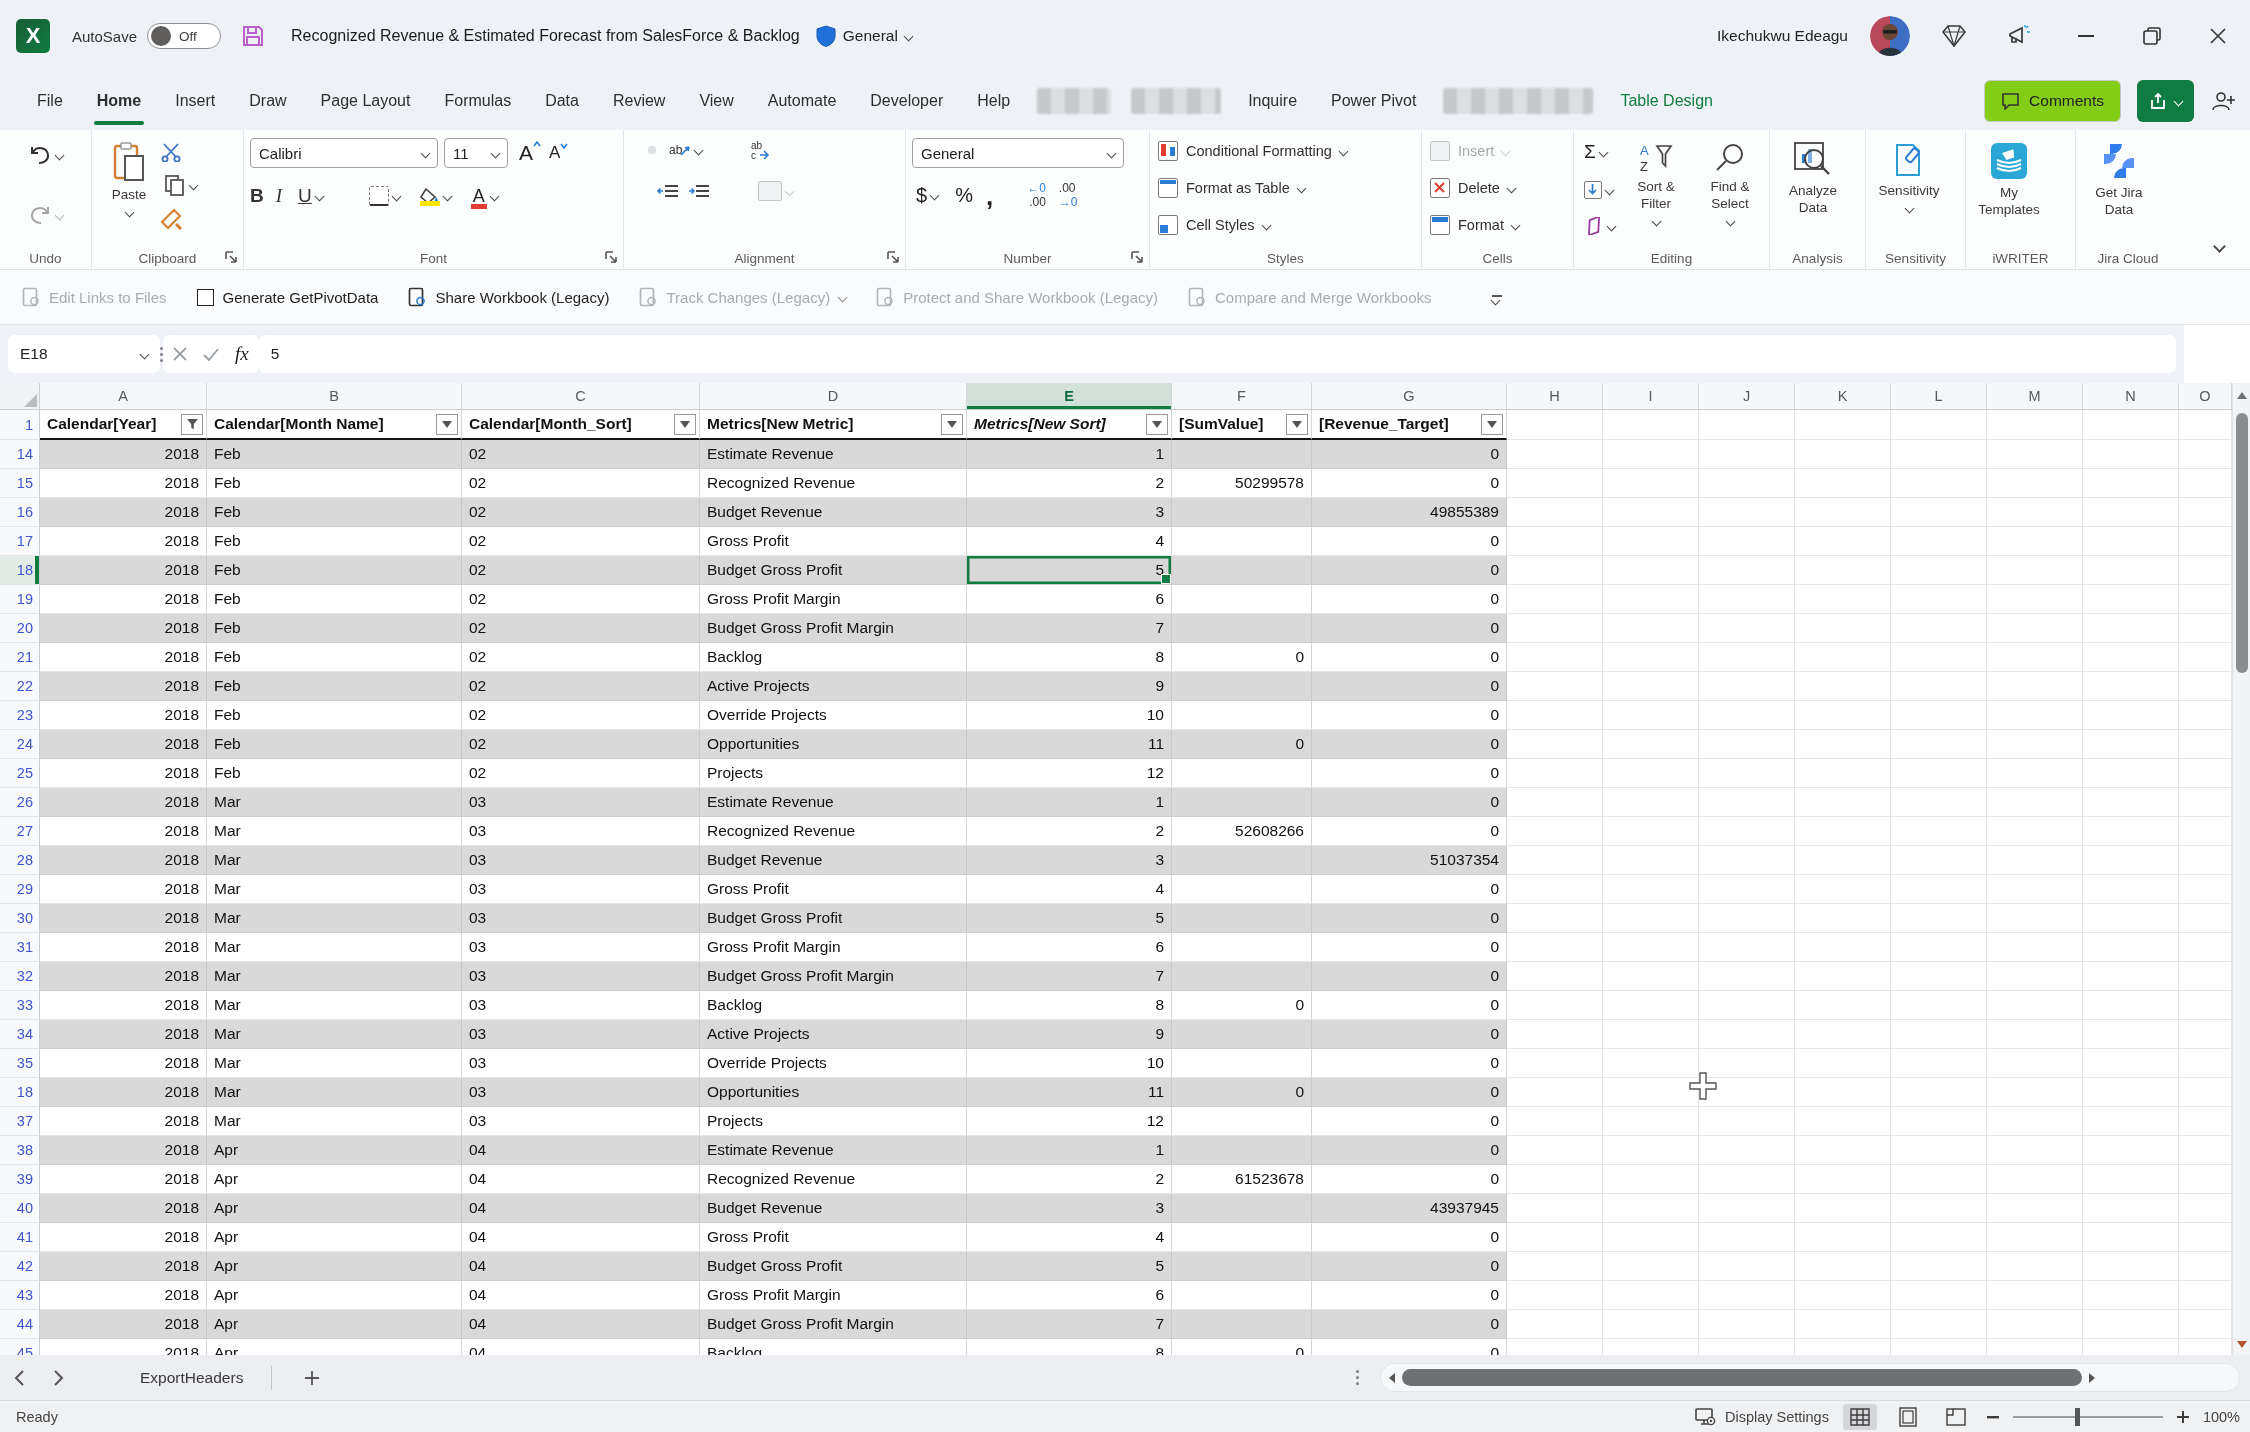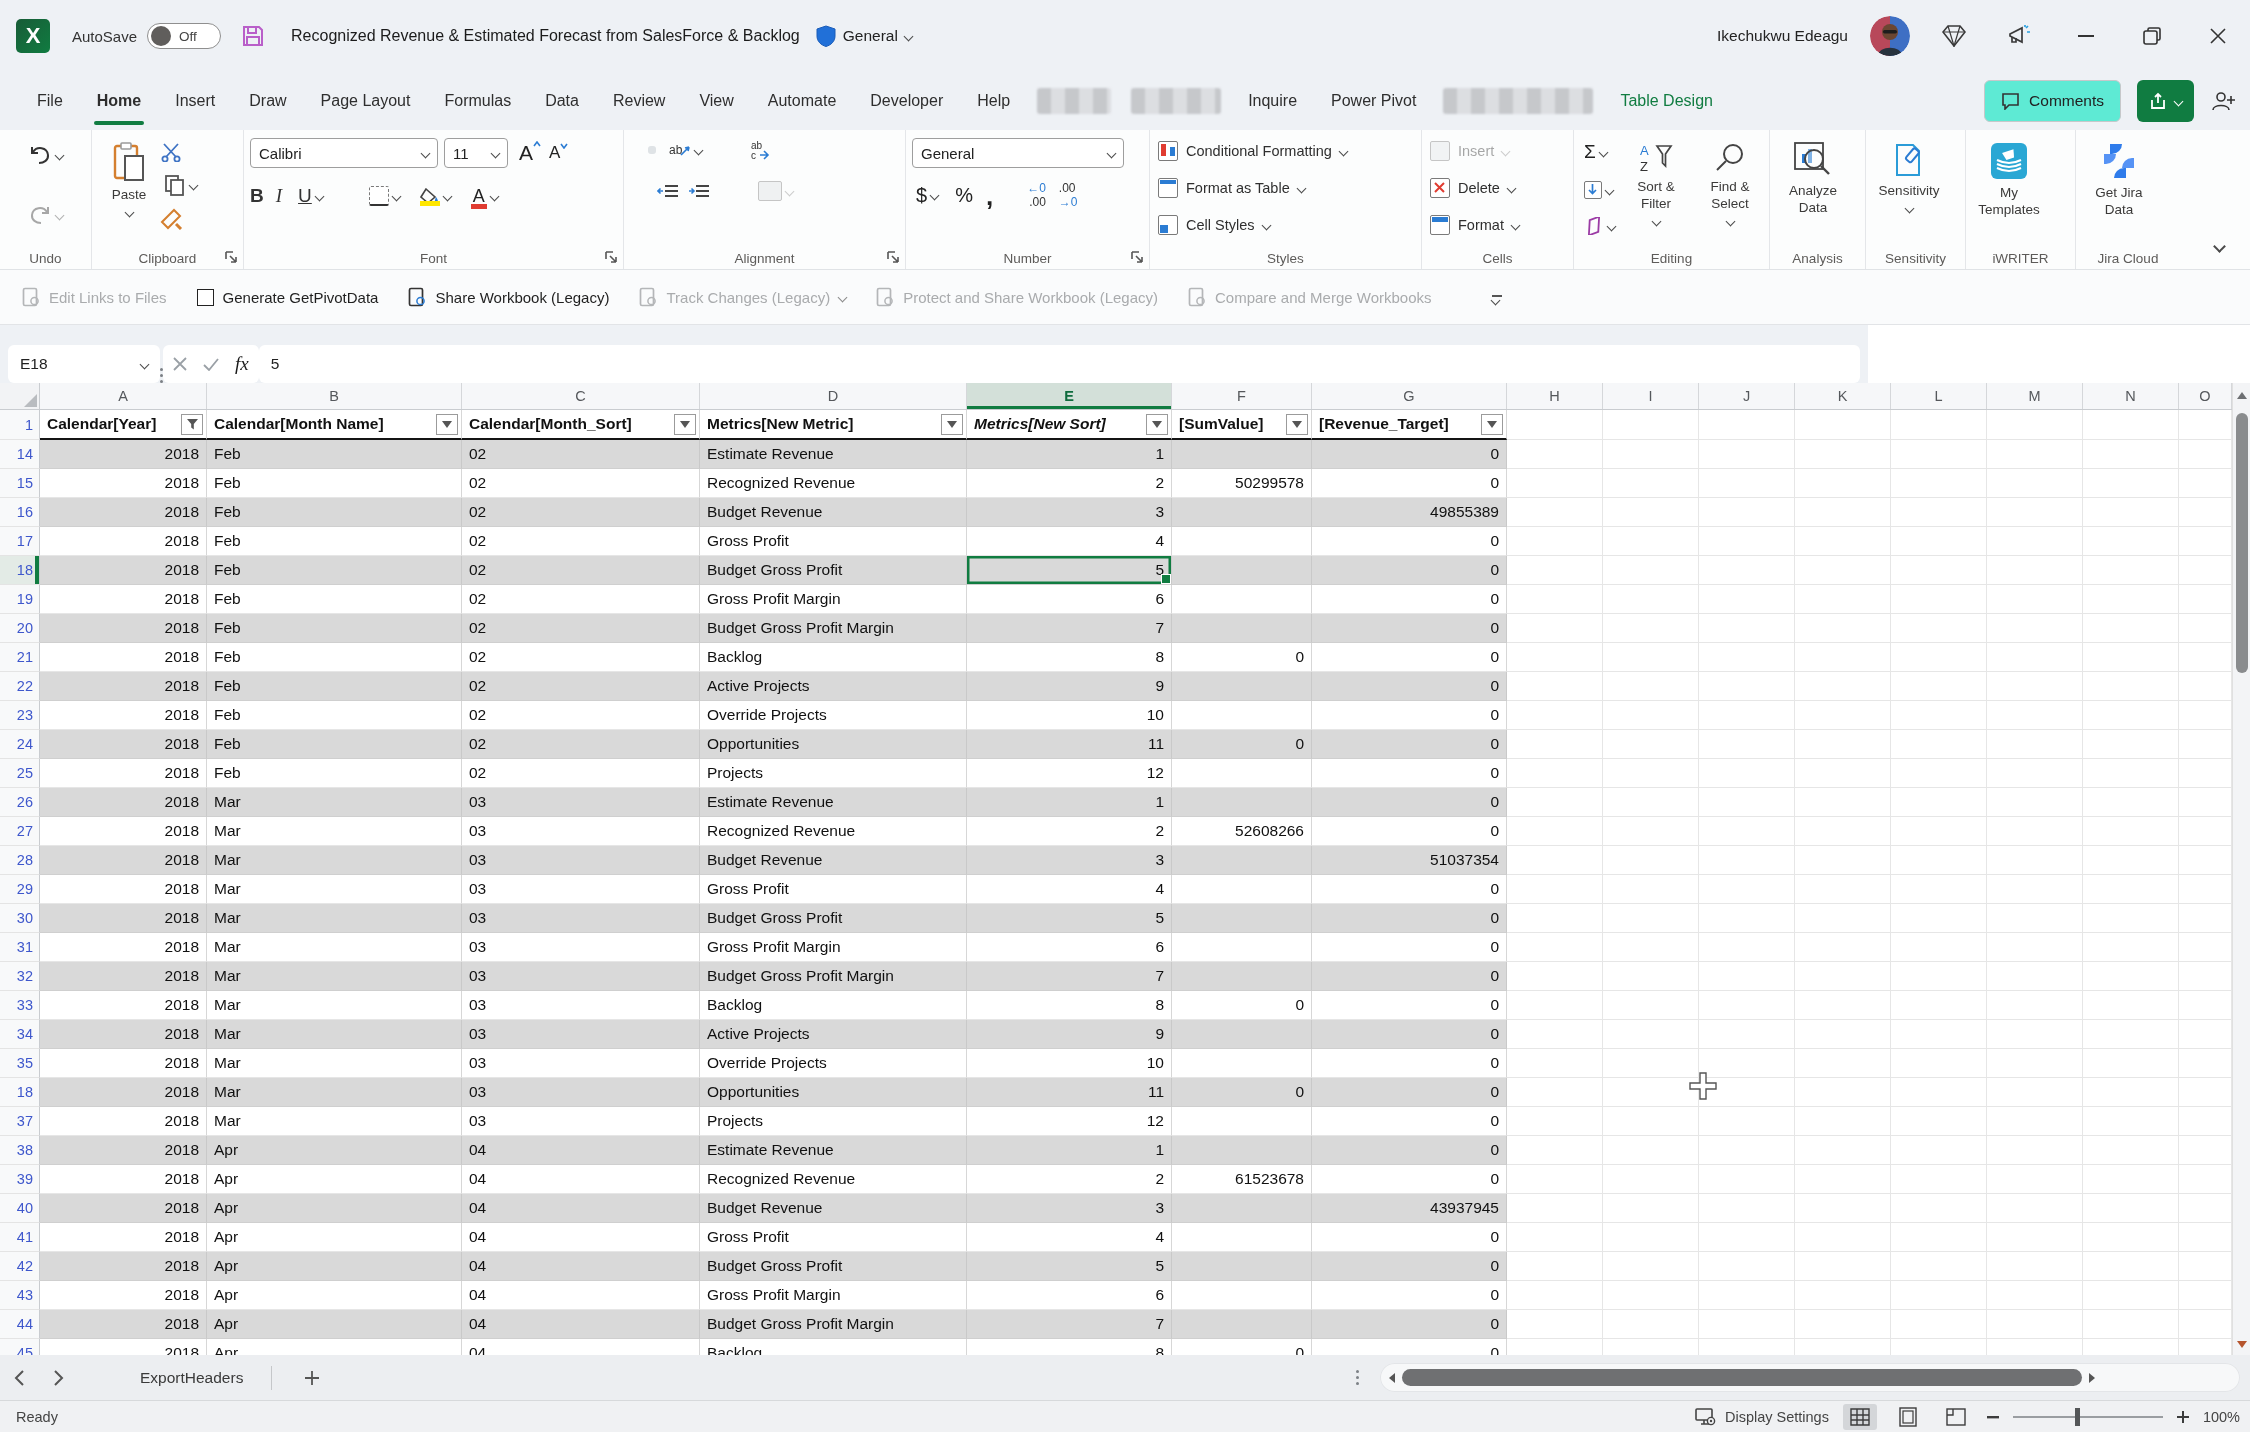--- a/index.html
+++ b/index.html
@@ -26,21 +26,21 @@
 .winbtn{width:44px;height:44px;display:flex;align-items:center;justify-content:center;}
 
 .tabsrow{position:absolute;top:72px;left:0;width:2250px;height:58px;background:#eef1f5;display:flex;align-items:center;}
 .rtabs{display:flex;align-items:center;gap:0;margin-left:20px;height:100%;}
 .rtab{position:relative;padding:0 17px;font-size:16px;color:#2e2e2e;height:100%;display:flex;align-items:center;}
 .rtab.active{font-weight:bold;}
 .rtab.active::after{content:'';position:absolute;left:14px;right:14px;bottom:5px;height:4px;border-radius:2px;background:#107c41;}
 .rtab.contextual{color:#107c41;}
 .redact{height:26px;border-radius:3px;margin:0 10px;filter:blur(1px);background:repeating-linear-gradient(90deg,#c6c8cb 0 14px,#dcdee1 14px 28px),repeating-linear-gradient(0deg,rgba(255,255,255,.35) 0 7px,rgba(0,0,0,.05) 7px 14px);}
 .tabs-right{position:absolute;right:14px;top:80px;display:flex;align-items:center;gap:16px;}
-.commentsbtn{display:flex;align-items:center;gap:9px;height:42px;padding:0 16px;background:#5eead4;border:1px solid #c6c8ca;border-radius:6px;font-size:15.5px;color:#222;}
+.commentsbtn{display:flex;align-items:center;gap:9px;height:42px;padding:0 16px;background:#84cc16;border:1px solid #c6c8ca;border-radius:6px;font-size:15.5px;color:#222;}
 .sharebtn{display:flex;align-items:center;gap:8px;height:42px;padding:0 12px;background:#107c41;border-radius:6px;}
 .sharebtn .chev{border-color:#fff;}
 
 .ribbon{position:absolute;top:130px;left:0;width:2250px;height:140px;background:#fcfdfd;border-bottom:1px solid #e0e3e6;display:flex;}
 .rgroup{position:relative;height:100%;border-right:1px solid #e4e6e9;padding:8px 6px 24px;display:flex;align-items:flex-start;}
 .glabel{position:absolute;bottom:3px;left:0;right:0;text-align:center;font-size:13.5px;color:#5d5b59;}
 .launcher{position:absolute;right:5px;bottom:5px;}
 .bigbtn{display:flex;flex-direction:column;align-items:center;justify-content:flex-start;gap:5px;padding:4px 6px;font-size:13.5px;color:#3b3a39;text-align:center;line-height:1.25;min-width:74px;}
 .bigbtn .cap{white-space:pre-line;}
 .smallbtn{display:flex;align-items:center;gap:4px;padding:3px 4px;}
@@ -54,21 +54,21 @@
 .alselect{background:#dfe3e6;border-radius:3px;padding:4px;}
 .menubtn{display:flex;align-items:center;gap:8px;font-size:14.5px;color:#2f2f2f;padding:3px 2px;}
 .grayed{opacity:.42;}
 .sqicon{width:20px;height:20px;border:1.5px solid #7a7a7a;border-radius:2px;position:relative;background:linear-gradient(#fff,#fff);}
 
 .legacybar{position:absolute;top:270px;left:0;width:2250px;height:55px;background:#fafbfc;border-bottom:1px solid #e2e4e7;display:flex;align-items:center;gap:30px;padding-left:22px;font-size:15px;}
 .legitem{display:flex;align-items:center;gap:9px;color:#1f1f1f;}
 .legitem.dis{color:#a9abad;}
 .checkbox{width:17px;height:17px;border:1.6px solid #222;background:#fff;}
 
-.formulabar{position:absolute;top:325px;left:0;width:1868px;height:58px;background:#eef1f5;display:flex;align-items:flex-end;padding:0 8px;gap:0;}
+.formulabar{position:absolute;top:325px;left:0;width:2184px;height:58px;background:#eef1f5;display:flex;align-items:center;padding:0 8px;gap:0;}
 .namebox{width:152px;height:38px;background:#fff;border-radius:6px;display:flex;align-items:center;justify-content:space-between;padding:0 12px;font-size:15.5px;}
 .dots3{color:#8b8f94;font-size:17px;letter-spacing:0;line-height:6px;display:flex;flex-direction:column;gap:3px;align-items:center;}
 .dots3 i{width:3px;height:3px;border-radius:50%;background:#7c8086;}
 .fxgroup{height:38px;background:#fff;border-radius:6px;display:flex;align-items:center;padding:0 10px;gap:16px;}
 .fxgroup .x{color:#9aa0a6;font-size:18px;}
 .fxgroup .ck{color:#9aa0a6;font-size:18px;}
 .fx{font-style:italic;font-family:"Liberation Serif",serif;font-size:19px;color:#1a1a1a;}
 .fmlfield{flex:1;height:38px;background:#fff;border-radius:6px;display:flex;align-items:center;padding:0 12px;font-size:15.5px;}
 
 .gridarea{position:absolute;top:383px;left:0;width:2250px;height:972px;overflow:hidden;background:#fff;}

